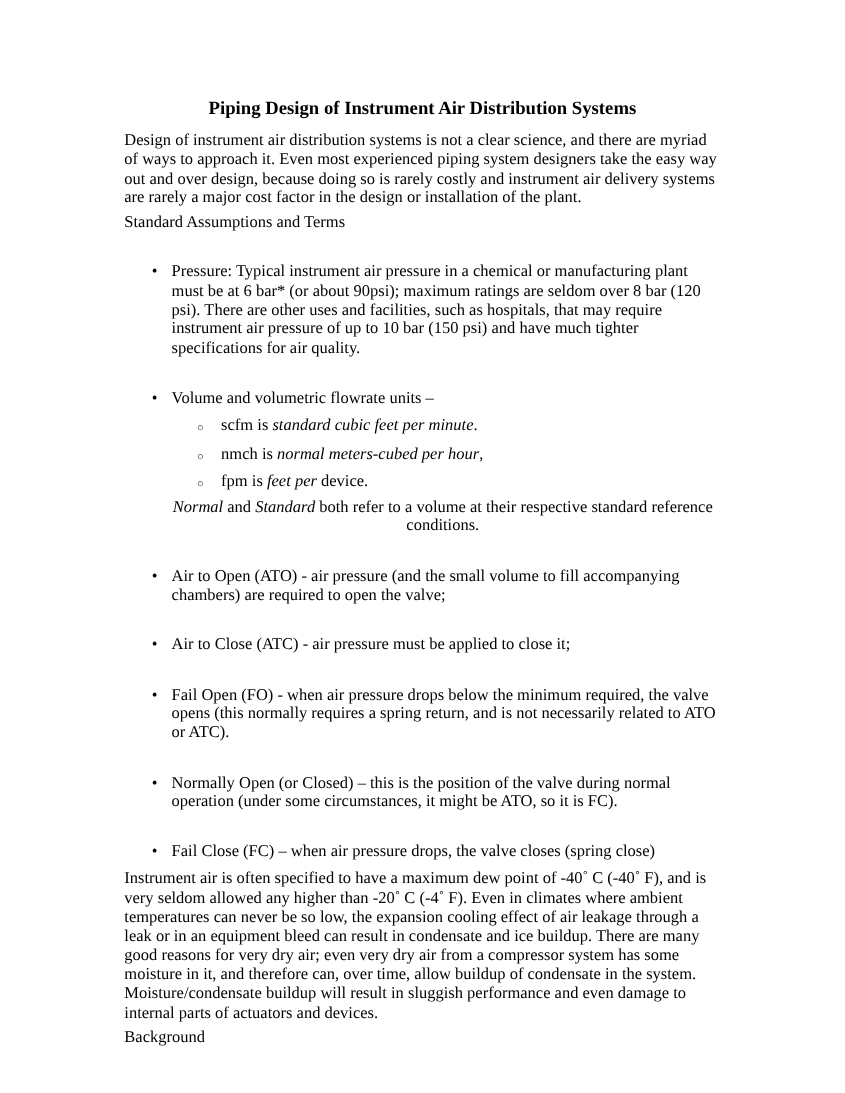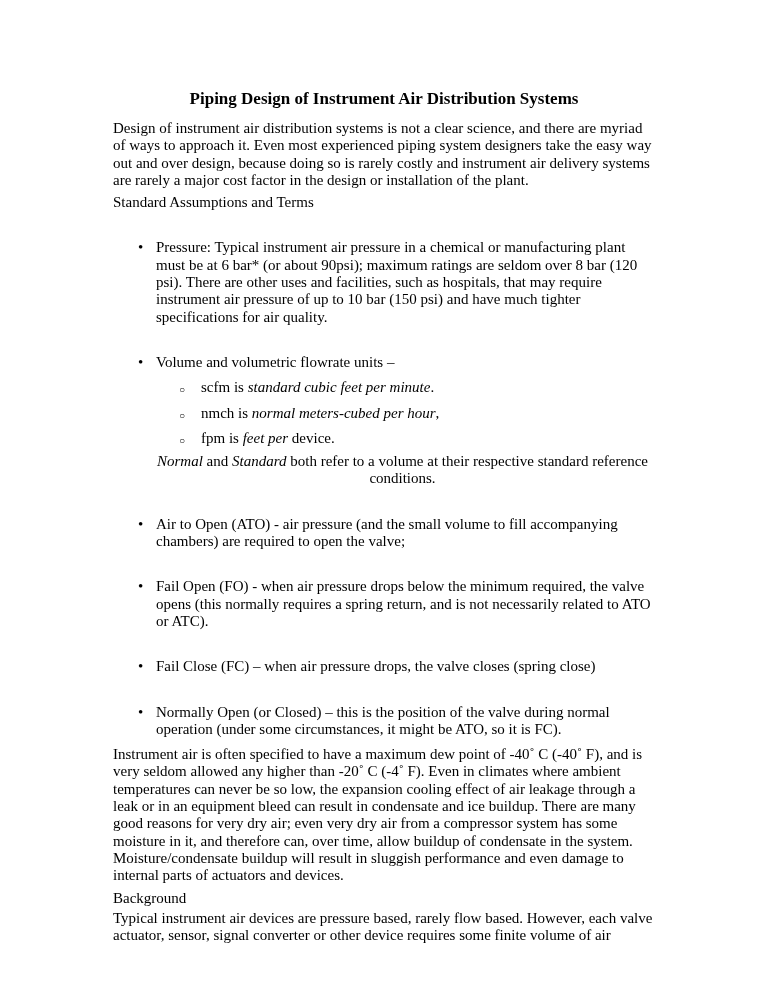--- a/index.html
+++ b/index.html
@@ -92,24 +92,24 @@
   <ul class="subbullets">
     <li><span>scfm is </span><i>standard cubic feet per minute</i><span>.</span></li>
     <li><span>nmch is </span><i>normal meters-cubed per hour</i><span>,</span></li>
     <li><span>fpm is </span><i>feet per</i><span> device.</span></li>
   </ul>
 
   <p class="note"><i>Normal</i><span> and </span><i>Standard</i><span> both refer to a volume at their respective standard reference conditions.</span></p>
 
   <ul class="bullets">
     <li>Air to Open (ATO) - air pressure (and the small volume to fill accompanying chambers) are required to open the valve;</li>
+    <li>Air to Close (ATC) - air pressure must be applied to close it;</li>
     <li>Fail Open (FO) - when air pressure drops below the minimum required, the valve opens (this normally requires a spring return, and is not necessarily related to ATO or ATC).</li>
+    <li>Normally Open (or Closed) – this is the position of the valve during normal operation (under some circumstances, it might be ATO, so it is FC).</li>
     <li>Fail Close (FC) – when air pressure drops, the valve closes (spring close)</li>
-    <li>Normally Open (or Closed) – this is the position of the valve during normal operation (under some circumstances, it might be ATO, so it is FC).</li>
   </ul>
 
   <p class="body">Instrument air is often specified to have a maximum dew point of -40˚ C (-40˚ F), and is very seldom allowed any higher than -20˚ C (-4˚ F).  Even in climates where ambient temperatures can never be so low, the expansion cooling effect of air leakage through a leak or in an equipment bleed can result in condensate and ice buildup. There are many good reasons for very dry air; even very dry air from a compressor system has some moisture in it, and therefore can, over time, allow buildup of condensate in the system. Moisture/condensate buildup will result in sluggish performance and even damage to internal parts of actuators and devices.</p>
 
   <div class="section-heading">Background</div>
 
-  <p class="body">Typical instrument air devices are pressure based, rarely flow based.  However, each valve actuator, sensor, signal converter or other device requires some finite volume of air</p>
 
 </div>
 
 </body></html>

